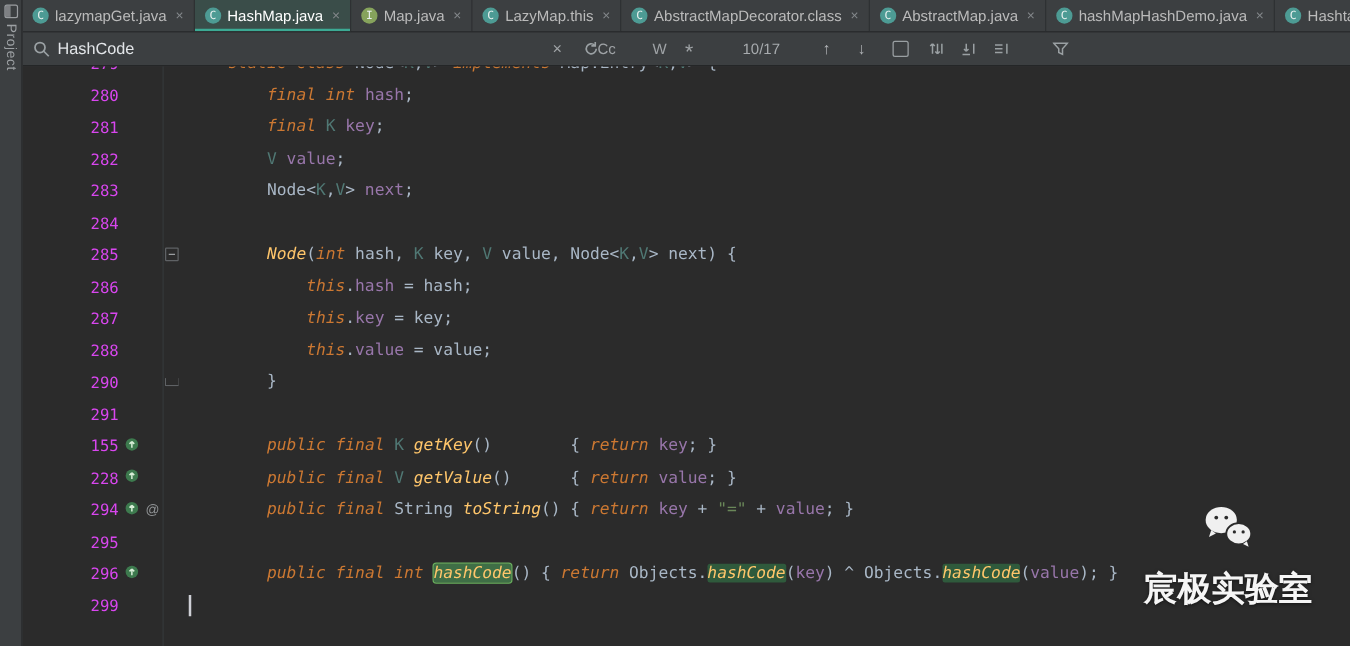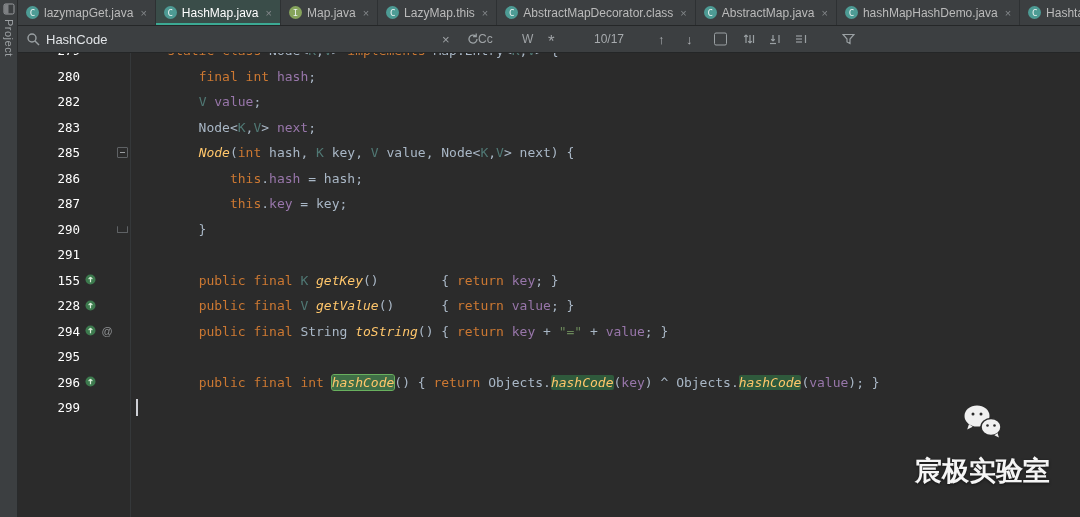--- a/index.html
+++ b/index.html
@@ -40,31 +40,31 @@
   .sb-i1{left:724px;}
   .sb-i2{left:750px;}
   .sb-i3{left:776px;}
   .sb-funnel{left:824px;}
 
   
   .editor{position:absolute;left:18px;top:26px;right:0;bottom:0;background:#2b2b2b;overflow:hidden;z-index:10;}
   .gutter-sep{position:absolute;left:112px;top:0;bottom:0;width:1px;background:#35383a;}
   .lines{position:absolute;top:12px;left:0;right:0;}
   .line{display:flex;height:25.5px;align-items:center;}
-  .num{width:62px;text-align:right;color:#ffffff;font:12.5px "DejaVu Sans Mono",monospace;flex:none;}
+  .num{width:62px;text-align:right;color:#d946ef;font:12.5px "DejaVu Sans Mono",monospace;flex:none;padding-left:15px;}
   .g{flex:none;display:flex;align-items:center;justify-content:center;}
   .g1{width:20px;} .g2{width:14px;} .g3{width:16px;}
   .ann{color:#8f9294;font-size:11px;}
   .fold{display:inline-block;width:9px;height:9px;border:1px solid #5f6265;border-radius:1px;}
   .fold.fs{background:linear-gradient(#9a9da0,#9a9da0) center/5px 1px no-repeat;}
   .fold.fe{border-top:none;height:6px;}
   .code{white-space:pre;font:13px "DejaVu Sans Mono",monospace;padding-left:6px;}
   .caret{display:inline-block;width:2px;height:17px;background:#ced0d6;vertical-align:middle;}
 
-  .c-p{color:#a9b7c6;} .c-k{color:#cc7832;} .c-f{color:#9876aa;} .c-m{color:#ffc66b;font-style:italic;}
+  .c-p{color:#a9b7c6;} .c-k{color:#cc7832;font-style:italic;} .c-f{color:#9876aa;} .c-m{color:#ffc66b;font-style:italic;}
   .c-mi{color:#ffc66b;font-style:italic;} .c-t{color:#507874;} .c-s{color:#6a8759;}
   .h-hl{background:#2f5a3c;border-radius:2px;}
   .h-cur{background:#3f6e46;outline:1px solid #69b05e;border-radius:2px;}
 
   
   .watermark{position:absolute;right:30px;bottom:28px;display:flex;align-items:center;gap:10px;
     color:#f5f5f5;font-weight:bold;font-size:27px;text-shadow:0 1px 3px rgba(0,0,0,.55);z-index:40;flex-direction:column;}
 </style>
 </head>
 <body>
@@ -171,32 +171,46 @@
           <span class="code"><span class="c-p">    </span><span class="c-k">static</span><span class="c-p"> </span><span class="c-k">class</span><span class="c-p"> Node&lt;</span><span class="c-t">K</span><span class="c-p">,</span><span class="c-t">V</span><span class="c-p">&gt; </span><span class="c-k">implements</span><span class="c-p"> Map.Entry&lt;</span><span class="c-t">K</span><span class="c-p">,</span><span class="c-t">V</span><span class="c-p">&gt; {</span></span>
         </div>
         <div class="line">
           <span class="num">280</span>
           <span class="g g1"></span>
           <span class="g g2"></span>
           <span class="g g3"></span>
           <span class="code"><span class="c-p">        </span><span class="c-k">final</span><span class="c-p"> </span><span class="c-k">int</span><span class="c-p"> </span><span class="c-f">hash</span><span class="c-p">;</span></span>
         </div>
         <div class="line">
+          <span class="num">281</span>
+          <span class="g g1"></span>
+          <span class="g g2"></span>
+          <span class="g g3"></span>
+          <span class="code"><span class="c-p">        </span><span class="c-k">final</span><span class="c-p"> </span><span class="c-t">K</span><span class="c-p"> </span><span class="c-f">key</span><span class="c-p">;</span></span>
+        </div>
+        <div class="line">
           <span class="num">282</span>
           <span class="g g1"></span>
           <span class="g g2"></span>
           <span class="g g3"></span>
           <span class="code"><span class="c-p">        </span><span class="c-t">V</span><span class="c-p"> </span><span class="c-f">value</span><span class="c-p">;</span></span>
         </div>
         <div class="line">
           <span class="num">283</span>
           <span class="g g1"></span>
           <span class="g g2"></span>
           <span class="g g3"></span>
           <span class="code"><span class="c-p">        Node&lt;</span><span class="c-t">K</span><span class="c-p">,</span><span class="c-t">V</span><span class="c-p">&gt; </span><span class="c-f">next</span><span class="c-p">;</span></span>
+        </div>
+        <div class="line">
+          <span class="num">284</span>
+          <span class="g g1"></span>
+          <span class="g g2"></span>
+          <span class="g g3"></span>
+          <span class="code"></span>
         </div>
         <div class="line">
           <span class="num">285</span>
           <span class="g g1"></span>
           <span class="g g2"></span>
           <span class="g g3">
             <span class="fold fs"></span>
           </span>
           <span class="code"><span class="c-p">        </span><span class="c-m">Node</span><span class="c-p">(</span><span class="c-k">int</span><span class="c-p"> hash, </span><span class="c-t">K</span><span class="c-p"> key, </span><span class="c-t">V</span><span class="c-p"> value, Node&lt;</span><span class="c-t">K</span><span class="c-p">,</span><span class="c-t">V</span><span class="c-p">&gt; next) {</span></span>
         </div>
@@ -206,20 +220,27 @@
           <span class="g g2"></span>
           <span class="g g3"></span>
           <span class="code"><span class="c-p">            </span><span class="c-k">this</span><span class="c-p">.</span><span class="c-f">hash</span><span class="c-p"> = hash;</span></span>
         </div>
         <div class="line">
           <span class="num">287</span>
           <span class="g g1"></span>
           <span class="g g2"></span>
           <span class="g g3"></span>
           <span class="code"><span class="c-p">            </span><span class="c-k">this</span><span class="c-p">.</span><span class="c-f">key</span><span class="c-p"> = key;</span></span>
+        </div>
+        <div class="line">
+          <span class="num">288</span>
+          <span class="g g1"></span>
+          <span class="g g2"></span>
+          <span class="g g3"></span>
+          <span class="code"><span class="c-p">            </span><span class="c-k">this</span><span class="c-p">.</span><span class="c-f">value</span><span class="c-p"> = value;</span></span>
         </div>
         <div class="line">
           <span class="num">290</span>
           <span class="g g1"></span>
           <span class="g g2"></span>
           <span class="g g3">
             <span class="fold fe"></span>
           </span>
           <span class="code"><span class="c-p">        }</span></span>
         </div>

